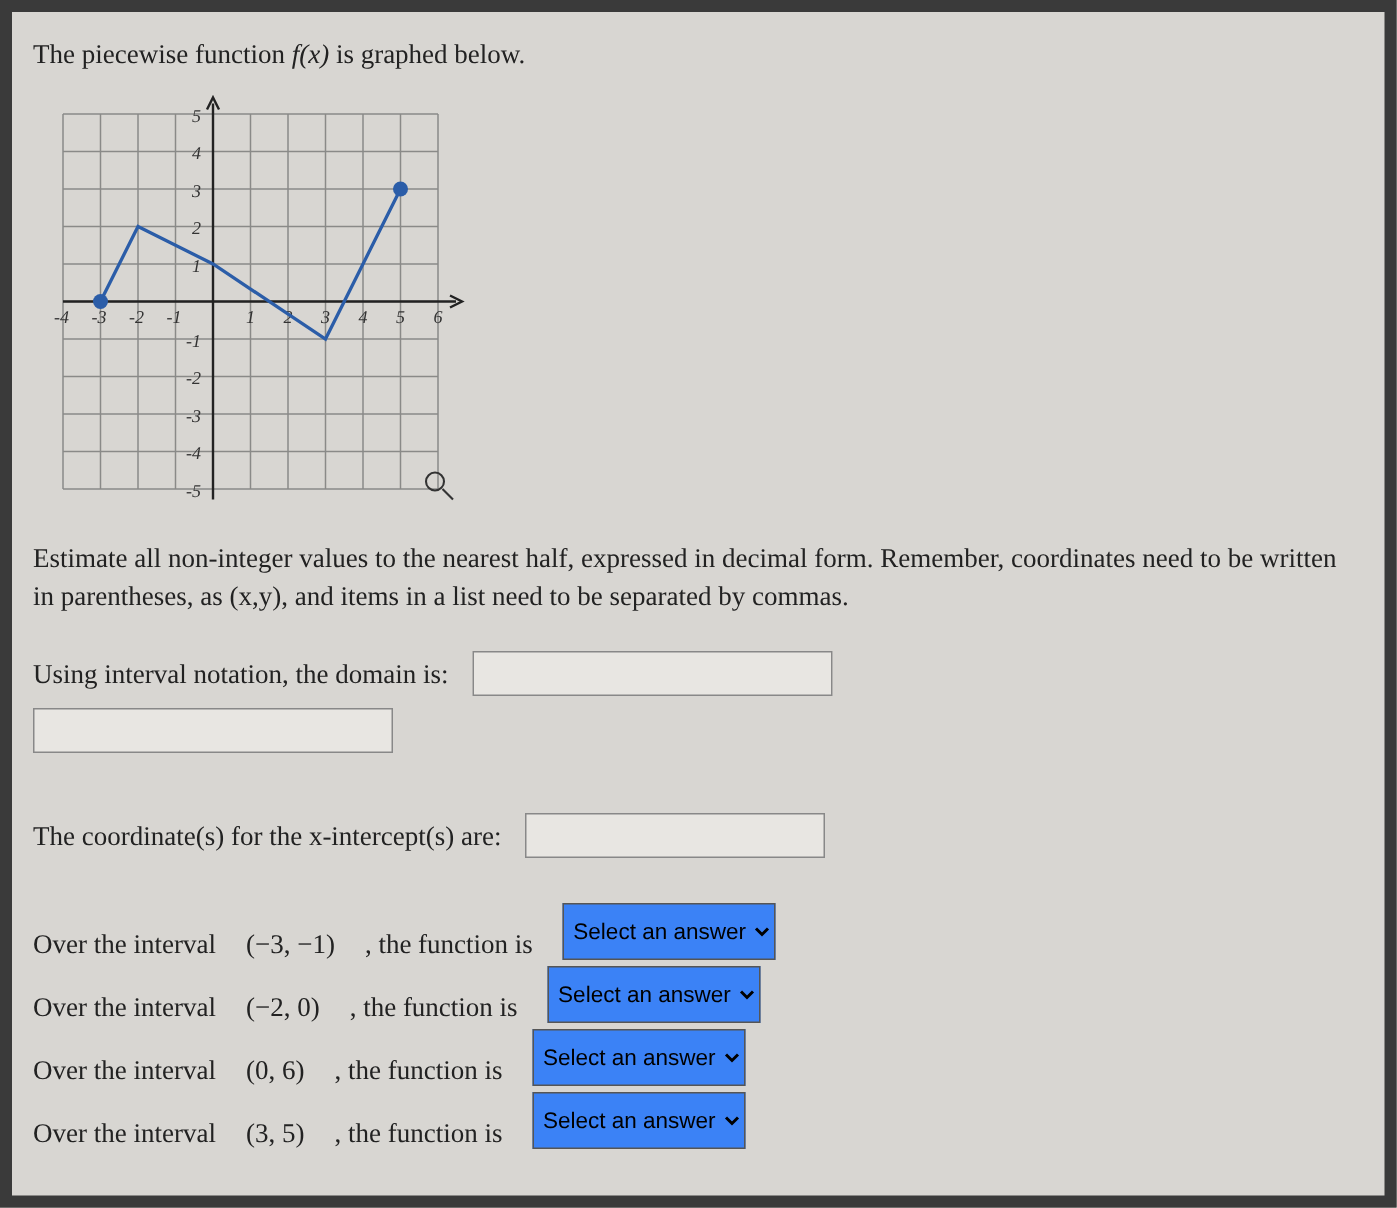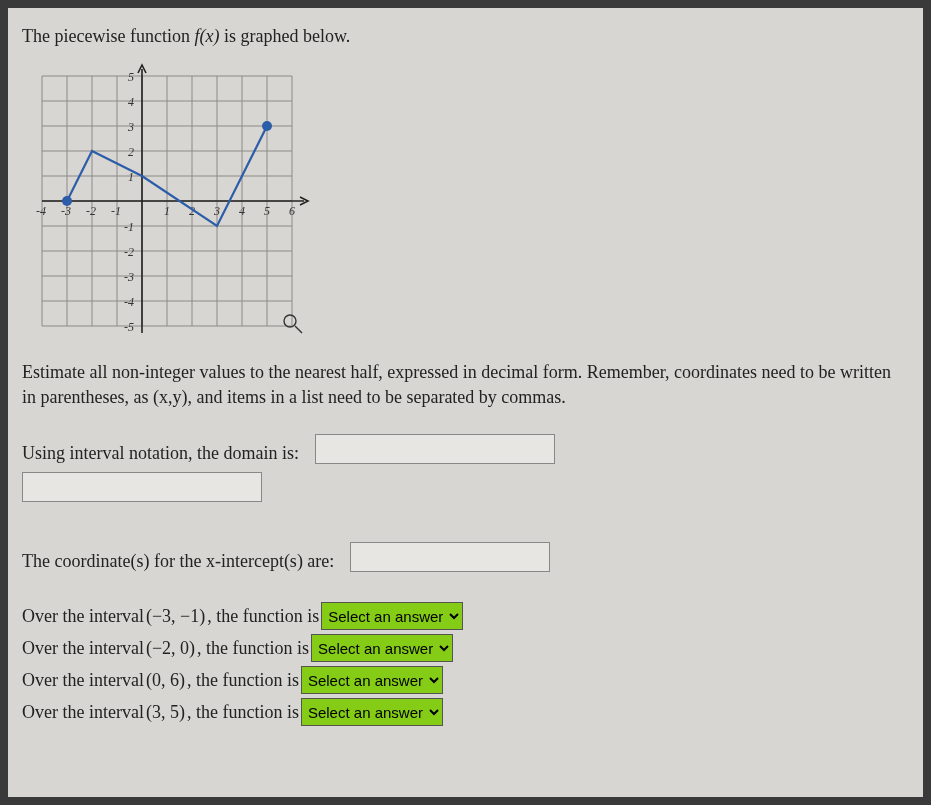--- a/index.html
+++ b/index.html
@@ -35,49 +35,49 @@
   .graph-panel {
     background: rgba(255,255,255,0);
   }
   .instr {
     margin: 10px 0 24px 0;
     line-height: 1.4;
   }
   .field-row {
     margin: 8px 0;
     display: flex;
-    align-items: flex-end;
+    align-items: center;
     gap: 16px;
   }
   .field-row label { white-space: nowrap; }
   input.textin {
     height: 30px;
     width: 240px;
     border: 1px solid #888;
     background: #e8e6e2;
     padding: 2px 6px;
     font-size: 16px;
   }
   input.textin.short { width: 200px; }
   .spacer { height: 24px; }
   .interval-line {
     margin: 4px 0;
     font-size: 18px;
     display: flex;
-    align-items: center;
-    gap: 2px;
+    align-items: flex-end;
+    gap: 20px;
     flex-wrap: nowrap;
   }
   .mathpair {
     font-family: 'Times New Roman', serif;
   }
   select.answersel {
-    height: 28px;
+    height: 38px;
     border: 1px solid #555;
-    background: #84cc16;
+    background: #3b82f6;
     font-size: 15px;
     font-family: Arial, sans-serif;
     padding: 1px 2px;
   }
 </style>
 </head>
 <body>
 
 <div class="window-border">
   <div class="content-area">

